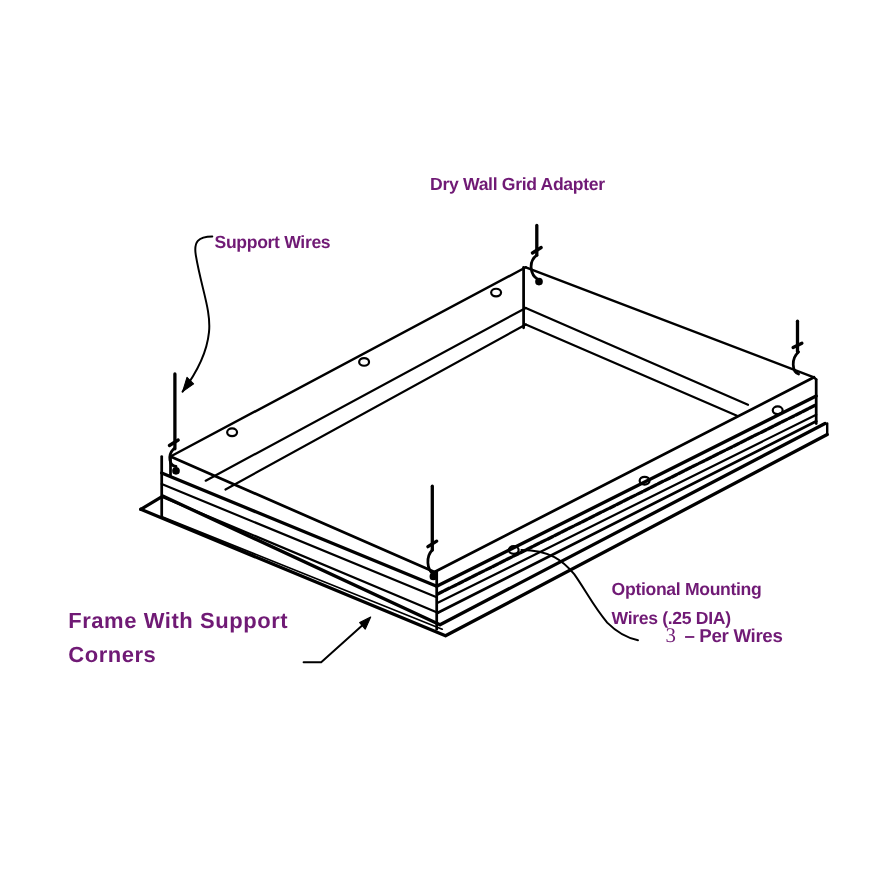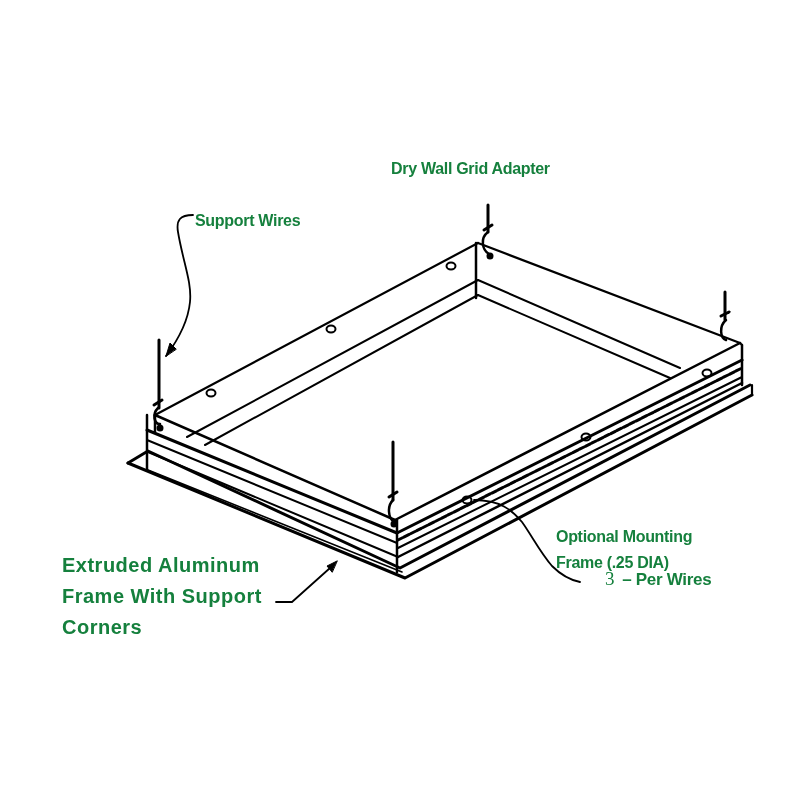--- a/index.html
+++ b/index.html
@@ -1,18 +1,18 @@
 <!DOCTYPE html>
 <html><head>
 <meta charset="utf-8">
 <style>
   html, body { margin: 0; padding: 0; background: #ffffff; }
   body { width: 800px; height: 800px; position: relative; overflow: hidden; font-family: "Liberation Sans", "DejaVu Sans", sans-serif; }
   #diagram { position: absolute; left: 0; top: 0; width: 800px; height: 800px; }
-  .label { position: absolute; color: #15803d; font-weight: bold; white-space: nowrap; letter-spacing: -0.3px; }
+  .label { position: absolute; color: #701a75; font-weight: bold; white-space: nowrap; letter-spacing: -0.3px; }
   .lbl-top { left: 391px; top: 160px; font-size: 16px; }
   .lbl-wires { left: 195px; top: 212px; font-size: 16px; }
   .lbl-holes { left: 556px; top: 524px; font-size: 16px; line-height: 26px; }
   .lbl-perside { left: 605px; top: 568px; font-size: 17px; }
   .lbl-perside .num { font-weight: normal; font-family: "Liberation Serif", serif; font-size: 19px; margin-right: 8px; }
   .lbl-frame { left: 62px; top: 550px; font-size: 20px; line-height: 31px; letter-spacing: 0.5px; }
 </style>
 </head>
 <body>
 
@@ -105,22 +105,21 @@
       <path d="M276 602 L292 602 L330 568"></path>
       <path d="M337 561 L327 566 L332 572 Z" fill="#000" stroke-width="1"></path>
     </g>
   </g>
 </svg>
 
 <div class="label lbl-top">Dry Wall Grid Adapter</div>
 <div class="label lbl-wires">Support Wires</div>
 <div class="label lbl-holes">
   <div>Optional Mounting</div>
-  <div>Frame (.25 DIA)</div>
+  <div>Wires (.25 DIA)</div>
 </div>
 <div class="label lbl-perside">
   <span class="num">3</span><span>– Per Wires</span>
 </div>
 <div class="label lbl-frame">
-  <div>Extruded Aluminum</div>
   <div>Frame With Support</div>
   <div>Corners</div>
 </div>
 
 </body></html>

